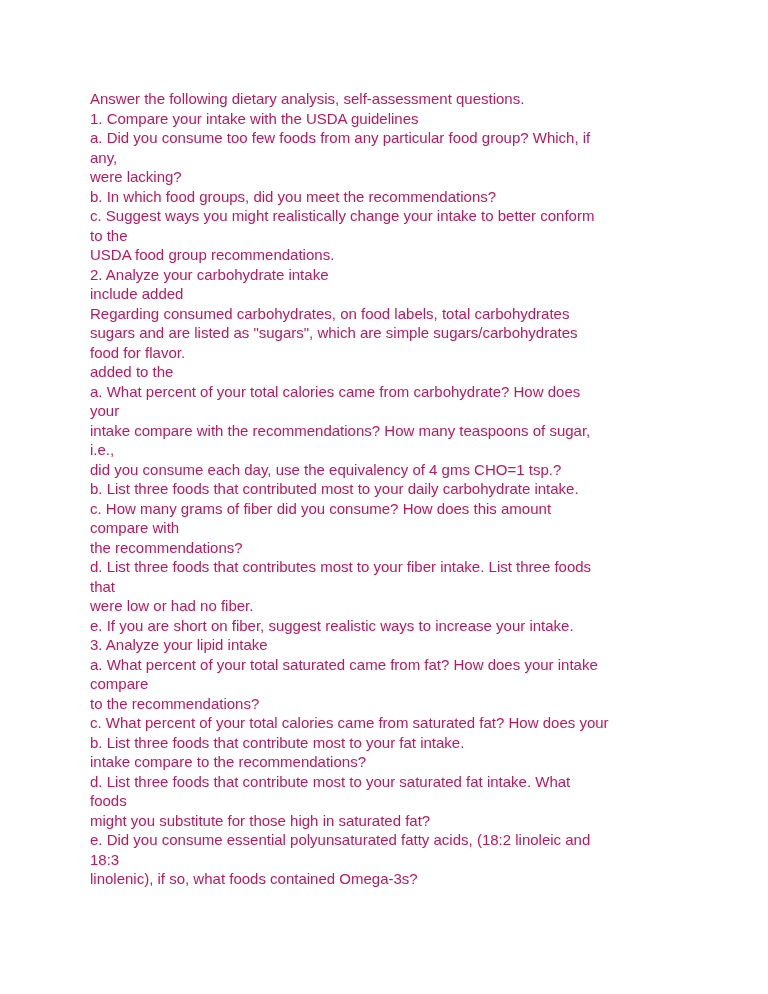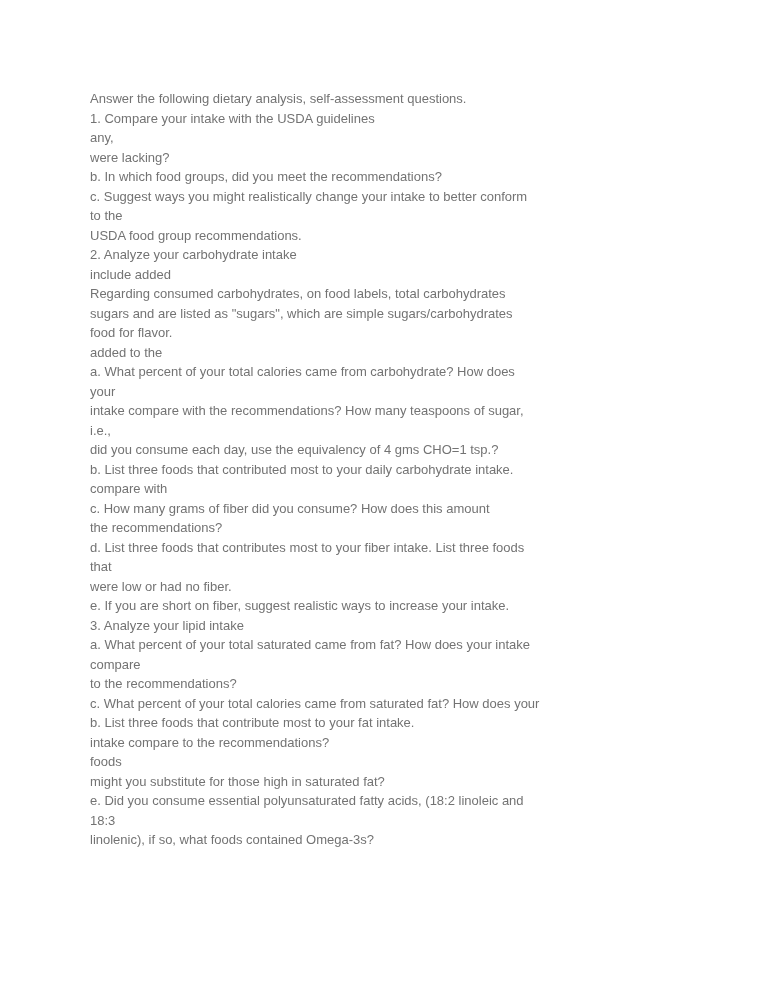--- a/index.html
+++ b/index.html
@@ -12,66 +12,68 @@
       height: 994px;
       position: relative;
       overflow: hidden;
     }
     .page {
       position: absolute;
       left: 90px;
       top: 89px;
       width: 640px;
       font-family: "Liberation Sans", sans-serif;
-      font-size: 13px;
+      font-size: 15px;
       line-height: 19.5px;
-      color: #737373;
+      color: #be185d;
     }
     .line {
       display: block;
       white-space: nowrap;
       height: 19.5px;
     }
   </style>
 </head>
 <body>
 
 <div class="page">
   <span class="line">Answer the following dietary analysis, self-assessment questions.</span>
   <span class="line">1. Compare your intake with the USDA guidelines</span>
+  <span class="line">a. Did you consume too few foods from any particular food group? Which, if</span>
   <span class="line">any,</span>
   <span class="line">were lacking?</span>
   <span class="line">b. In which food groups, did you meet the recommendations?</span>
   <span class="line">c. Suggest ways you might realistically change your intake to better conform</span>
   <span class="line">to the</span>
   <span class="line">USDA food group recommendations.</span>
   <span class="line">2. Analyze your carbohydrate intake</span>
   <span class="line">include added</span>
   <span class="line">Regarding consumed carbohydrates, on food labels, total carbohydrates</span>
   <span class="line">sugars and are listed as "sugars", which are simple sugars/carbohydrates</span>
   <span class="line">food for flavor.</span>
   <span class="line">added to the</span>
   <span class="line">a. What percent of your total calories came from carbohydrate? How does</span>
   <span class="line">your</span>
   <span class="line">intake compare with the recommendations? How many teaspoons of sugar,</span>
   <span class="line">i.e.,</span>
   <span class="line">did you consume each day, use the equivalency of 4 gms CHO=1 tsp.?</span>
   <span class="line">b. List three foods that contributed most to your daily carbohydrate intake.</span>
+  <span class="line">c. How many grams of fiber did you consume? How does this amount</span>
   <span class="line">compare with</span>
-  <span class="line">c. How many grams of fiber did you consume? How does this amount</span>
   <span class="line">the recommendations?</span>
   <span class="line">d. List three foods that contributes most to your fiber intake. List three foods</span>
   <span class="line">that</span>
   <span class="line">were low or had no fiber.</span>
   <span class="line">e. If you are short on fiber, suggest realistic ways to increase your intake.</span>
   <span class="line">3. Analyze your lipid intake</span>
   <span class="line">a. What percent of your total saturated came from fat? How does your intake</span>
   <span class="line">compare</span>
   <span class="line">to the recommendations?</span>
   <span class="line">c. What percent of your total calories came from saturated fat? How does your</span>
   <span class="line">b. List three foods that contribute most to your fat intake.</span>
   <span class="line">intake compare to the recommendations?</span>
+  <span class="line">d. List three foods that contribute most to your saturated fat intake. What</span>
   <span class="line">foods</span>
   <span class="line">might you substitute for those high in saturated fat?</span>
   <span class="line">e. Did you consume essential polyunsaturated fatty acids, (18:2 linoleic and</span>
   <span class="line">18:3</span>
   <span class="line">linolenic), if so, what foods contained Omega-3s?</span>
 </div>
 
 </body></html>

